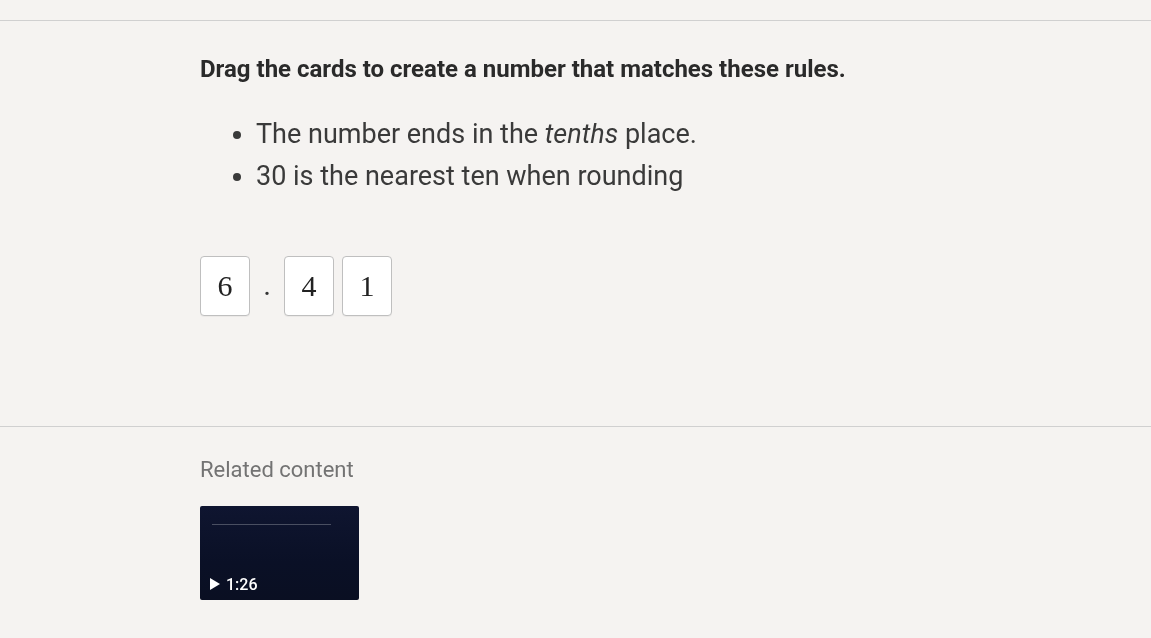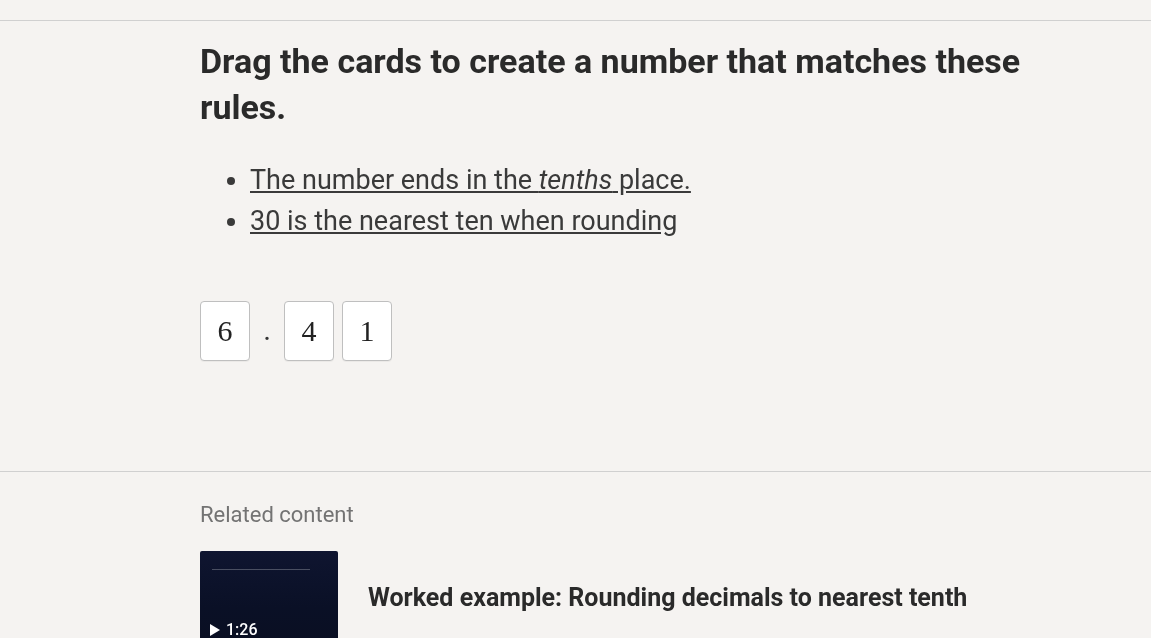--- a/index.html
+++ b/index.html
@@ -14,37 +14,36 @@
   }
   .page {
     padding: 20px 60px 0 200px;
     box-sizing: border-box;
   }
   .top-line {
     border-top: 1px solid #d0d0d0;
     margin: 0 -60px 18px -200px;
   }
   .instruction {
-    font-size: 34px;
+    font-size: 24px;
     font-weight: 700;
     color: #2a2a2a;
-    margin: 18px 0 30px 0;
+    margin: 32px 0 30px 0;
     line-height: 1.35;
   }
   .rules {
     list-style: disc;
     margin: 0 0 60px 50px;
     padding: 0;
     font-size: 27px;
     color: #3a3a3a;
     line-height: 1.45;
   }
   .rules li {
-    margin: 2px 0;
-    text-decoration: underline;
+    margin: 2px 6px;
   }
   .rules li em {
     font-style: italic;
   }
   .cards-row {
     display: flex;
     align-items: center;
     gap: 8px;
     margin-bottom: 110px;
   }
@@ -79,21 +78,21 @@
     color: #737373;
     margin-bottom: 24px;
   }
   .related-row {
     display: flex;
     align-items: center;
     gap: 30px;
   }
   .video-thumb {
     position: relative;
-    width: 138px;
+    width: 159px;
     height: 94px;
     background: linear-gradient(180deg, #0f1530 0%, #0a1026 60%, #0a0f22 100%);
     border-radius: 2px;
     overflow: hidden;
     cursor: pointer;
   }
   .video-thumb .hline {
     position: absolute;
     top: 18px;
     left: 12px;
@@ -156,15 +155,14 @@
   <div class="related-label">Related content</div>
 
   <div class="related-row">
     <div class="video-thumb">
       <div class="hline"></div>
       <div class="timestamp">
         <span class="play-icon"></span>
         <span>1:26</span>
       </div>
     </div>
-    <div class="related-title">Worked example: Rounding decimals to nearest tenth</div>
   </div>
 </div>
 
 </body></html>

